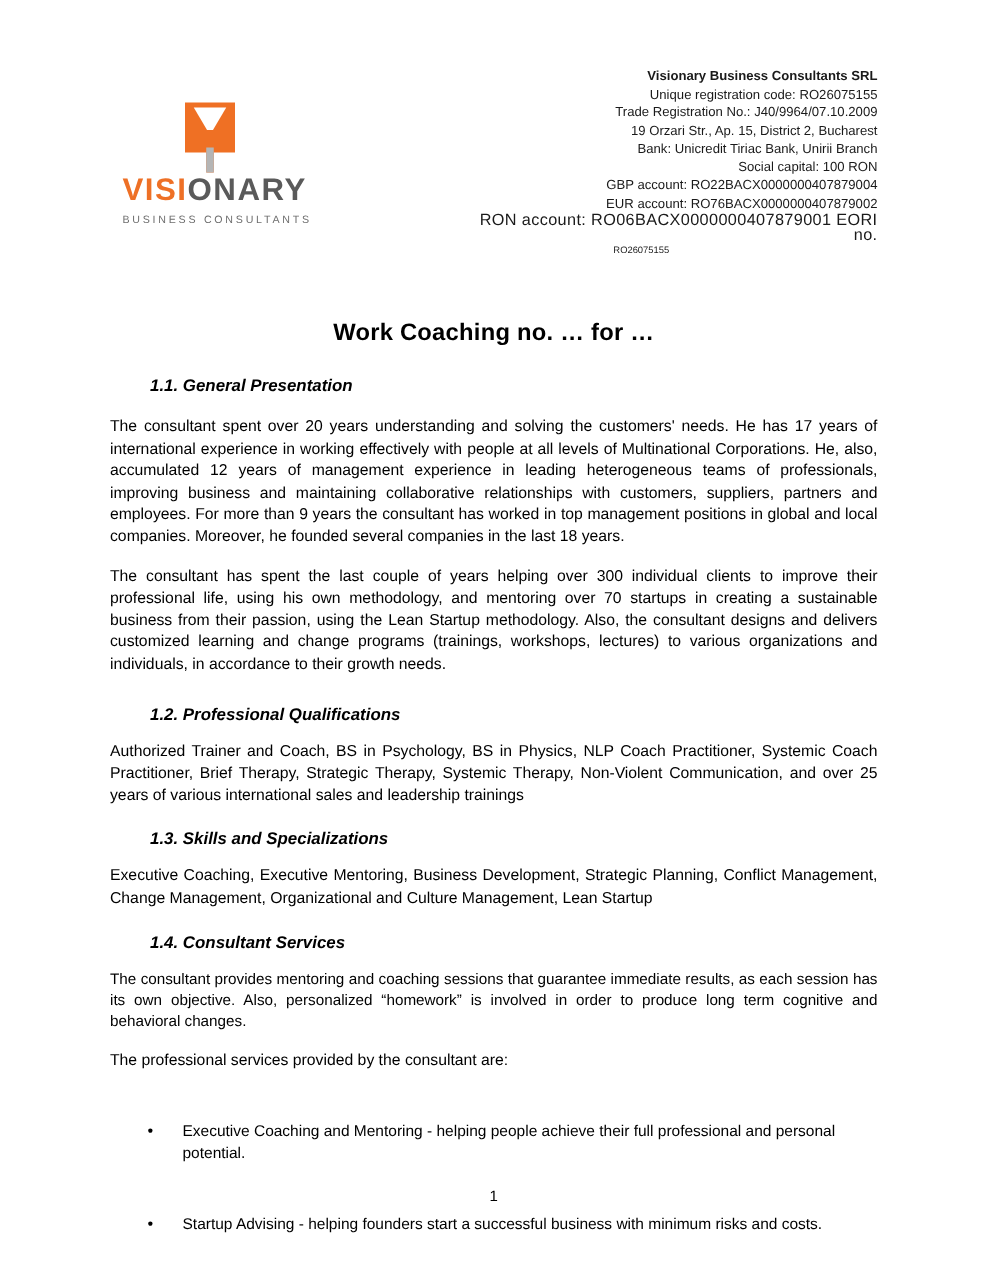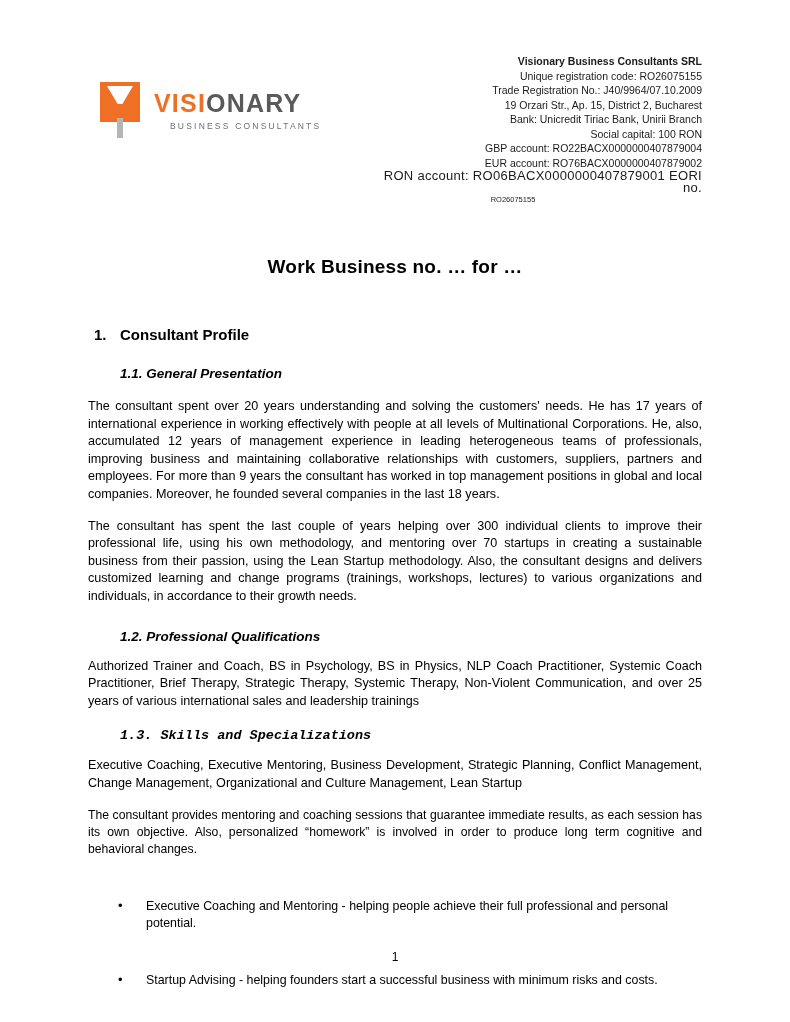--- a/index.html
+++ b/index.html
@@ -28,20 +28,21 @@
     display: flex;
     justify-content: space-between;
     align-items: flex-start;
     height: 150px;
   }
   .logo-block {
     display: flex;
     align-items: center;
     margin-top: 28px;
     margin-left: 10px;
+    flex-direction: column;
   }
   .logo-mark {
     width: 46px;
     height: 58px;
     position: relative;
     margin-right: 10px;
   }
   .logo-mark .sq {
     position: absolute;
     left: 2px;
@@ -84,21 +85,20 @@
     line-height: 1;
   }
   .logo-text .brand .dark {
     color: #5a5a5a;
   }
   .logo-text .sub {
     font-size: 8.5px;
     letter-spacing: 2.2px;
     color: #6e6e6e;
     margin-top: 5px;
-    margin-left: 16px;
   }
 
   .company-info {
     text-align: right;
     font-size: 10.5px;
     line-height: 14.5px;
     color: #1a1a1a;
     max-width: 330px;
   }
   .company-info .line1 {
@@ -138,21 +138,20 @@
     width: 26px;
   }
   h3.sub {
     font-size: 13.5px;
     font-style: italic;
     font-weight: bold;
     margin: 23px 0 0 32px;
   }
   h3.sub.tight {
     margin-top: 18px;
-    font-family: Liberation Mono, monospace;
   }
 
   p.body {
     font-size: 12.6px;
     line-height: 17.6px;
     text-align: justify;
     margin: 14px 0 0 0;
   }
   p.body.small {
     font-size: 12.2px;
@@ -221,37 +220,36 @@
       <div>Bank: Unicredit Tiriac Bank, Unirii Branch</div>
       <div>Social capital: 100 RON</div>
       <div>GBP account: RO22BACX0000000407879004</div>
       <div>EUR account: RO76BACX0000000407879002</div>
       <div class="tiny">RON    account:    RO06BACX0000000407879001     EORI     no.</div>
       <div class="tiny2">RO26075155</div>
     </div>
 
   </div>
 
-  <div class="doc-title">Work Business no. … for …</div>
-
-  <h2 class="sec">
-    <span class="num">1.</span><span>Consultant Profile</span>
-  </h2>
+  <div class="doc-title">Work Coaching no. … for …</div>
+
 
   <h3 class="sub">1.1. General Presentation</h3>
   <p class="body first">The consultant spent over 20 years understanding and solving the customers' needs. He has 17 years of international experience in working effectively with people at all levels of Multinational Corporations. He, also, accumulated 12 years of management experience in leading heterogeneous teams of professionals, improving business and maintaining collaborative relationships with customers, suppliers, partners and employees. For more than 9 years the consultant has worked in top management positions in global and local companies. Moreover, he founded several companies in the last 18 years.</p>
   <p class="body">The consultant has spent the last couple of years helping over 300 individual clients to improve their professional life, using his own methodology, and mentoring over 70 startups in creating a sustainable business from their passion, using the Lean Startup methodology. Also, the consultant designs and delivers customized learning and change programs (trainings, workshops, lectures) to various organizations and individuals, in accordance to their growth needs.</p>
 
   <h3 class="sub">1.2. Professional Qualifications</h3>
   <p class="body">Authorized Trainer and Coach, BS in Psychology, BS in Physics, NLP Coach Practitioner, Systemic Coach Practitioner, Brief Therapy, Strategic Therapy, Systemic Therapy, Non-Violent Communication, and over 25 years of various international sales and leadership trainings</p>
 
   <h3 class="sub tight">1.3. Skills and Specializations</h3>
   <p class="body">Executive Coaching, Executive Mentoring, Business Development, Strategic Planning, Conflict Management, Change Management, Organizational and Culture Management, Lean Startup</p>
 
+  <h3 class="sub tight">1.4. Consultant Services</h3>
   <p class="body small"><span>The consultant provides mentoring and coaching sessions that guarantee immediate results, as each session has its own objective. Also, persona</span><b class="strong">lized “homework” is involved in order to produce long term</b> <span>cognitive and behavioral changes.</span></p>
+  <p class="body">The professional services provided by the consultant are:</p>
 
   <ul class="bullets">
     <li><b class="strong">Executive Coaching and Mentoring</b><span> - helping people achieve their full professional and personal potential.</span></li>
     <li><b class="strong">Startup Advising</b><span> - helping founders start a successful business with minimum risks and costs.</span></li>
     <li><b class="strong">Change Management –</b><span> helping organizations obtain specific development objectives by designing and delivering customized trainings and workshops based on their environments</span></li>
   </ul>
 
   <div class="page-number">1</div>
 
 </div>

